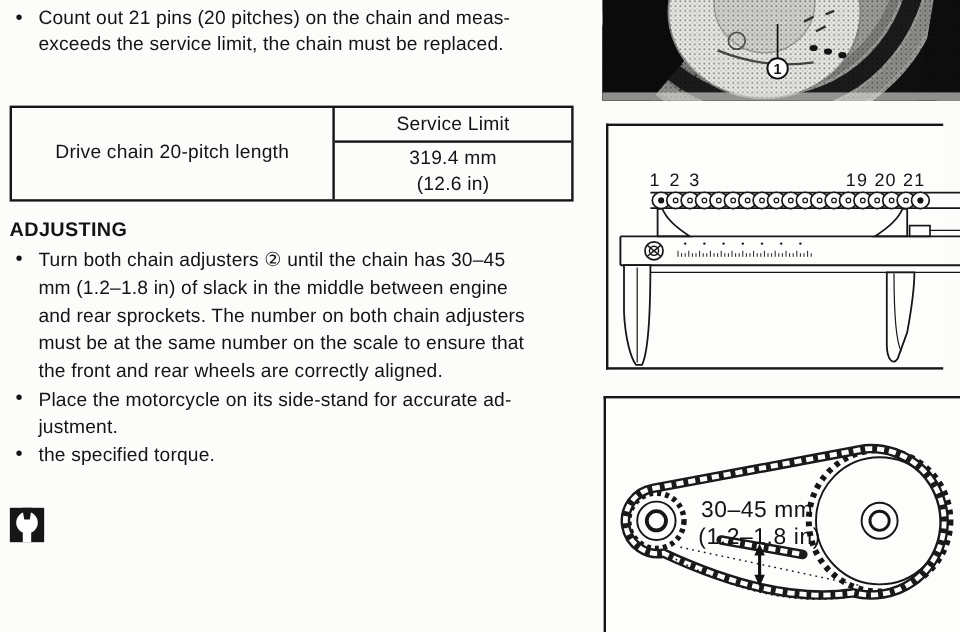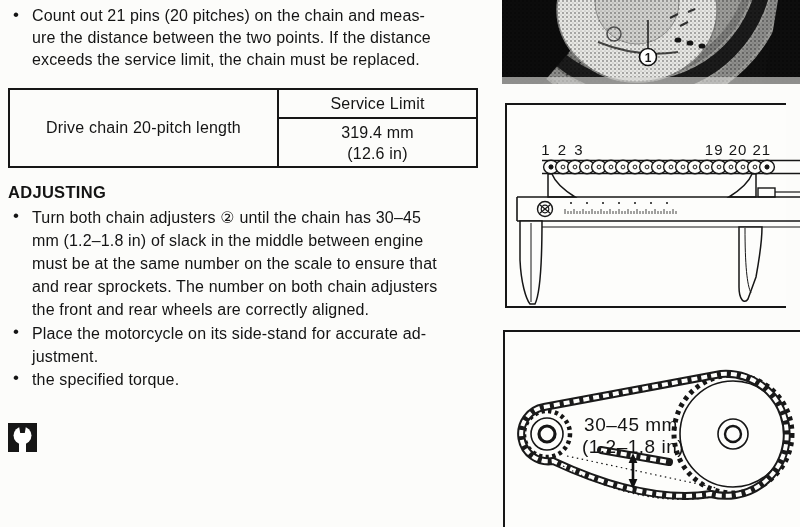--- a/index.html
+++ b/index.html
@@ -34,43 +34,42 @@
   svg text{font-family:"Liberation Sans","DejaVu Sans",sans-serif;fill:#141414;}
 </style>
 </head>
 <body>
 
 <div id="page">
 
   <div class="tblock" style="top:5px">
     <span class="bullet">•</span>
     <div class="tline">Count out 21 pins (20 pitches) on the chain and meas-</div>
-    <div class="tline">ure the distance between the two points. If the distance</div>
     <div class="tline">exceeds the service limit, the chain must be replaced.</div>
   </div>
 
   <div class="spec-table">
     <div class="spec-left">Drive chain 20-pitch length</div>
     <div class="spec-right">
       <div class="spec-head">Service Limit</div>
       <div class="spec-val">
         <div>319.4 mm</div>
         <div>(12.6 in)</div>
       </div>
     </div>
   </div>
 
   <div class="h-adjusting">ADJUSTING</div>
 
   <div class="tblock lh23" style="top:206px">
     <span class="bullet">•</span>
     <div class="tline">Turn both chain adjusters ② until the chain has 30–45</div>
     <div class="tline">mm (1.2–1.8 in) of slack in the middle between engine</div>
+    <div class="tline">and rear sprockets. The number on both chain adjusters</div>
     <div class="tline">must be at the same number on the scale to ensure that</div>
-    <div class="tline">and rear sprockets. The number on both chain adjusters</div>
     <div class="tline">the front and rear wheels are correctly aligned.</div>
   </div>
 
   <div class="tblock lh23" style="top:322px">
     <span class="bullet">•</span>
     <div class="tline">Place the motorcycle on its side-stand for accurate ad-</div>
     <div class="tline">justment.</div>
   </div>
 
   <div class="tblock lh23" style="top:368px">

